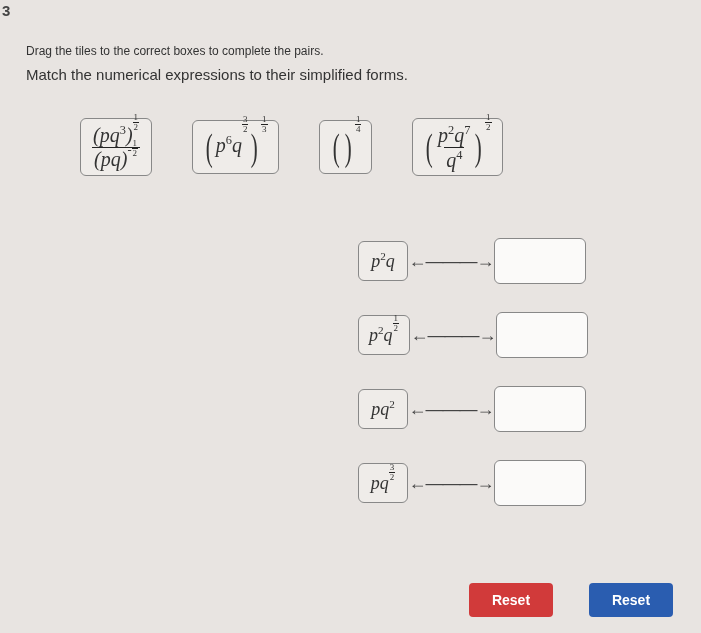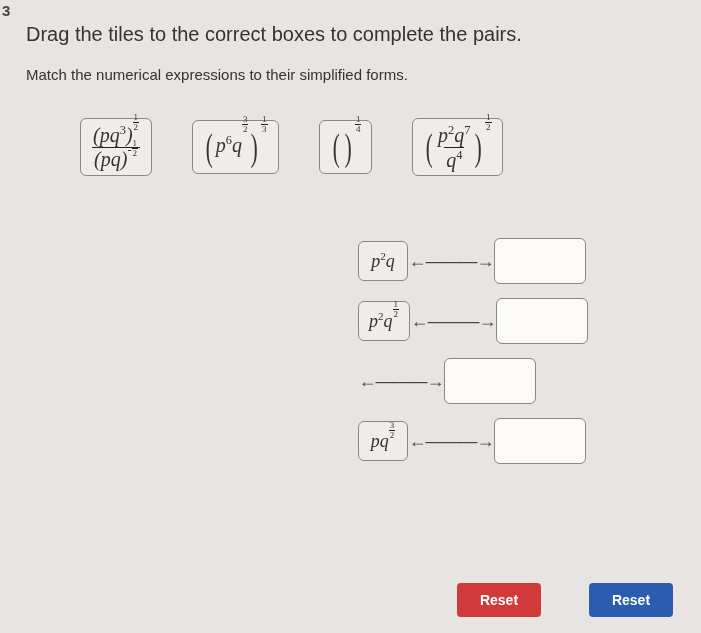--- a/index.html
+++ b/index.html
@@ -15,23 +15,23 @@
   .qnum {
     position: absolute;
     top: 2px;
     left: 2px;
     font-weight: bold;
     font-size: 15px;
     color: #444;
   }
   .instruction1 {
     position: absolute;
-    top: 23px;
+    top: 44px;
     left: 26px;
-    font-size: 20px;
+    font-size: 12px;
   }
   .instruction2 {
     position: absolute;
     top: 66px;
     left: 26px;
     font-size: 15px;
   }
   .tiles-row {
     position: absolute;
     top: 118px;
@@ -50,21 +50,21 @@
     align-items: center;
     justify-content: center;
     min-height: 48px;
   }
   .pairs {
     position: absolute;
     top: 238px;
     left: 358px;
     display: flex;
     flex-direction: column;
-    gap: 14px;
+    gap: 28px;
   }
   .pair-row {
     display: flex;
     align-items: center;
   }
   .answer-box {
     border: 1px solid #888;
     border-radius: 6px;
     background: #efece9;
     padding: 4px 10px;
@@ -86,21 +86,21 @@
     text-align: center;
     font-size: 18px;
     color: #444;
     letter-spacing: -1px;
   }
   .buttons {
     position: absolute;
     bottom: 16px;
     right: 28px;
     display: flex;
-    gap: 48px;
+    gap: 36px;
   }
   .btn {
     min-width: 84px;
     height: 34px;
     border-radius: 4px;
     font-weight: bold;
     font-size: 14px;
     display: inline-flex;
     align-items: center;
     justify-content: center;
@@ -229,20 +229,23 @@
       <span class="math"><i>p</i><sup>2</sup><i>q</i><span class="exp-wrap"><span class="sfrac">
               <span class="num">1</span>
               <span class="den">2</span>
             </span></span></span>
     </div>
     <div class="arrow">←———→</div>
     <div class="drop-box"></div>
   </div>
 
   <div class="pair-row">
+    <div class="answer-box" title="p q^2">
+      <span class="math"><i>pq</i><sup>2</sup></span>
+    </div>
     <div class="arrow">←———→</div>
     <div class="drop-box"></div>
   </div>
 
   <div class="pair-row">
     <div class="answer-box" title="p q^{3/2}">
       <span class="math"><i>pq</i><span class="exp-wrap"><span class="sfrac">
               <span class="num">3</span>
               <span class="den">2</span>
             </span></span></span>

